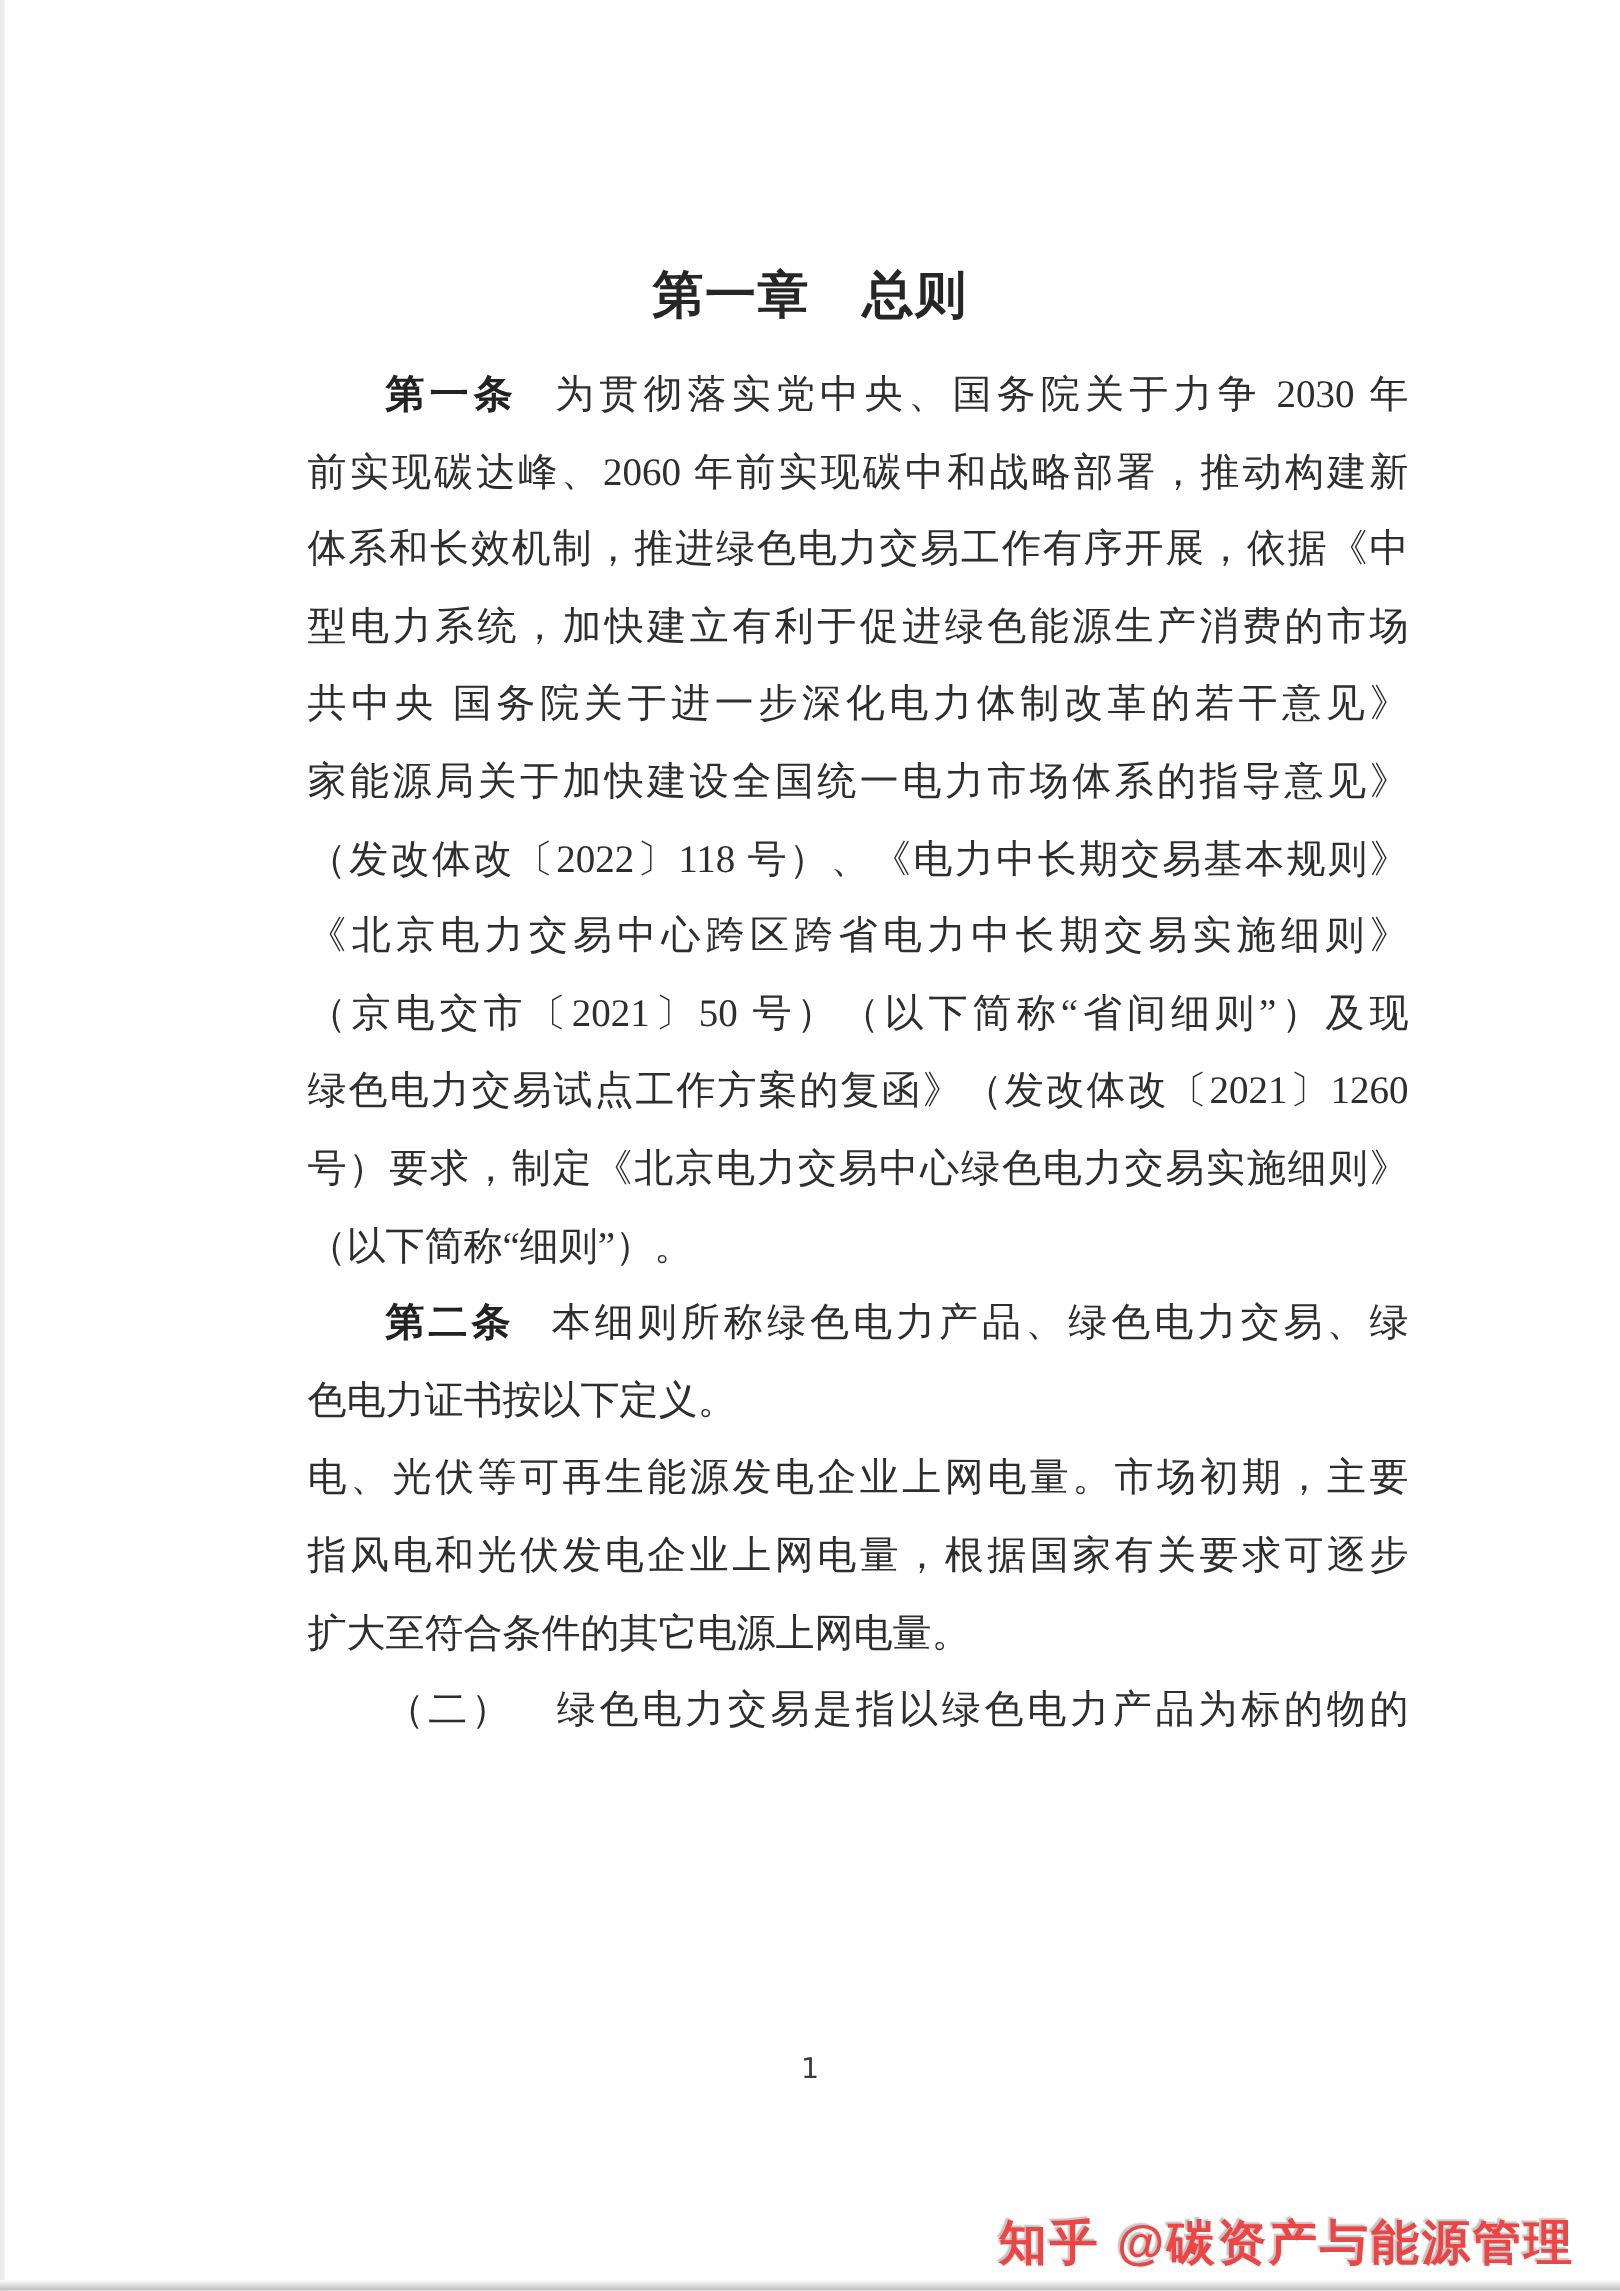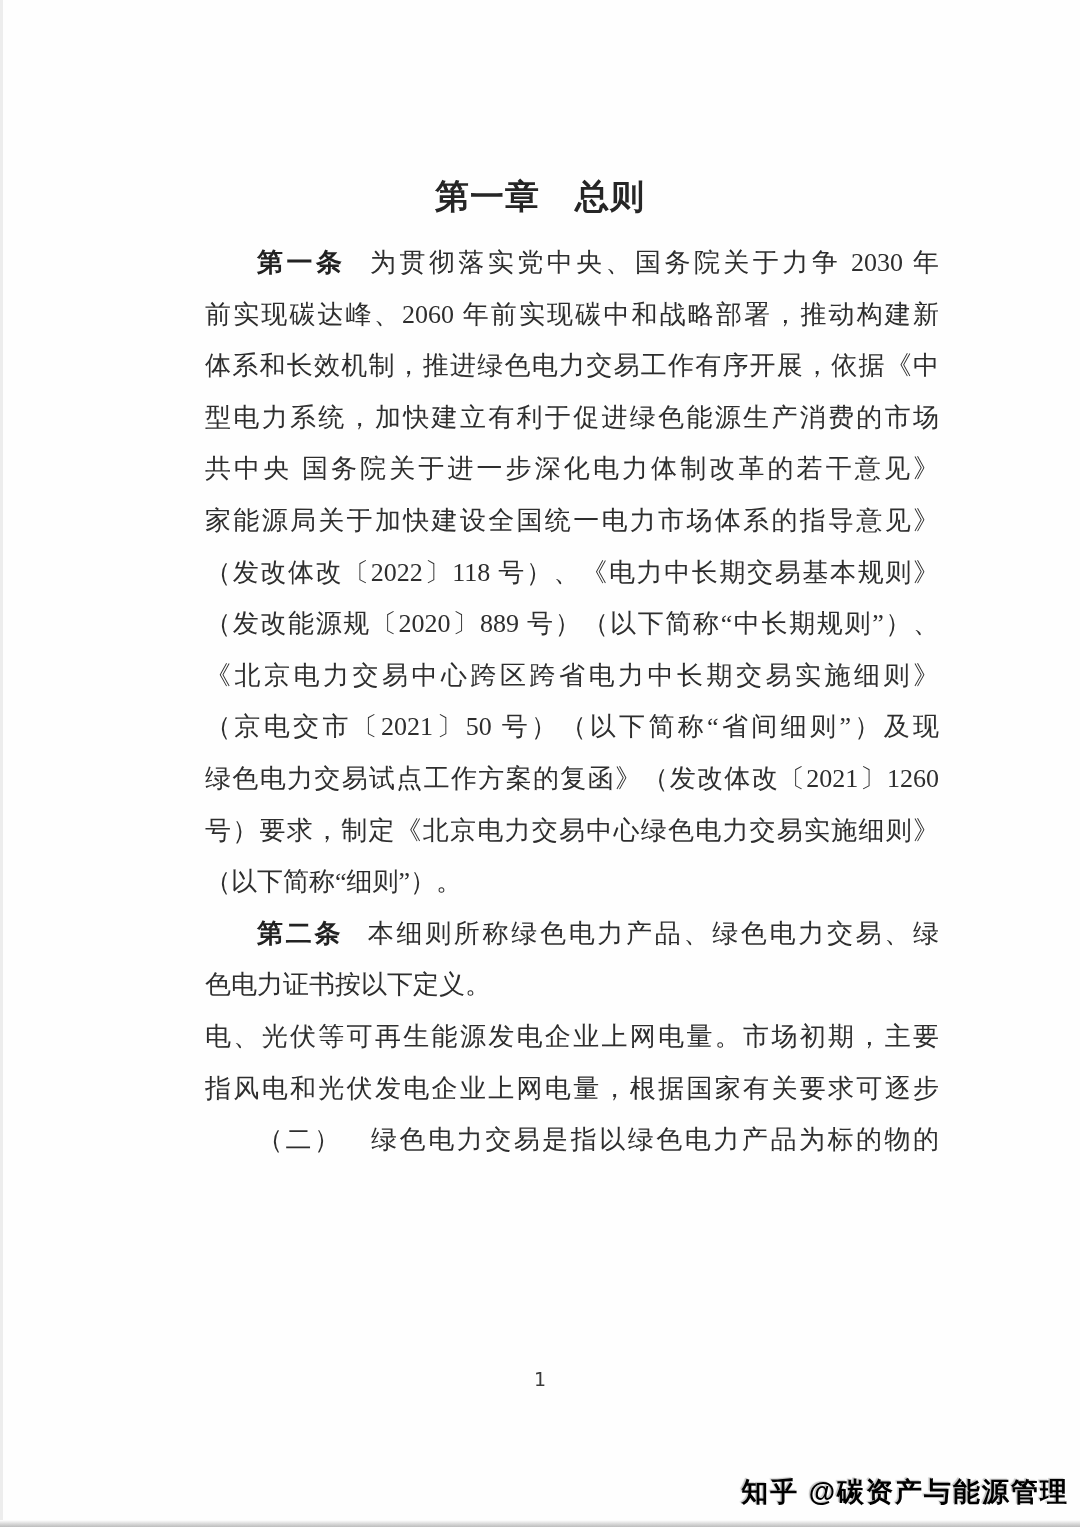--- a/index.html
+++ b/index.html
@@ -65,25 +65,25 @@
   .page-number{
     position:absolute;
     top:1368px;left:0;right:0;
     text-align:center;
     font-size:19px;
     color:#3a3a3a;
     font-family:"DejaVu Sans","Liberation Sans",sans-serif;
   }
   .watermark{
     position:absolute;
-    right:11px;
+    right:30px;
     top:1474px;
-    font-size:27px;
+    font-size:32px;
     font-weight:700;
-    color:#000000;
+    color:#ef4444;
     text-shadow:-1.5px -1.5px 1px #c3c3c3, 1px 1px 0 #ffffff;
     letter-spacing:2px;
     font-family:"Liberation Sans","DejaVu Sans",sans-serif;
   }
 </style>
 </head>
 <body>
 
 <div class="page">
 
@@ -92,30 +92,30 @@
   <div class="doc-title">第一章　总则</div>
 
   <div class="body-block">
     <div class="line j indent"><span class="term">第一条</span><span>为贯彻落实党中央、国务院关于力争 2030 年</span></div>
     <div class="line j"><span>前实现碳达峰、2060 年前实现碳中和战略部署，推动构建新</span></div>
     <div class="line j"><span>体系和长效机制，推进绿色电力交易工作有序开展，依据《中</span></div>
     <div class="line j"><span>型电力系统，加快建立有利于促进绿色能源生产消费的市场</span></div>
     <div class="line j"><span>共中央 国务院关于进一步深化电力体制改革的若干意见》</span></div>
     <div class="line j"><span>家能源局关于加快建设全国统一电力市场体系的指导意见》</span></div>
     <div class="line j"><span>（发改体改〔2022〕118 号）、《电力中长期交易基本规则》</span></div>
-    <div class="line j"><span>（发改能源规〔2020〕889 号）（以下简称“中长期规则”）、</span></div>
     <div class="line j"><span>《北京电力交易中心跨区跨省电力中长期交易实施细则》</span></div>
     <div class="line j"><span>（京电交市〔2021〕50 号）（以下简称“省间细则”）及现</span></div>
     <div class="line j"><span>绿色电力交易试点工作方案的复函》（发改体改〔2021〕1260</span></div>
     <div class="line j"><span>号）要求，制定《北京电力交易中心绿色电力交易实施细则》</span></div>
     <div class="line flush"><span>（以下简称“细则”）。</span></div>
     <div class="line j indent"><span class="term">第二条</span><span>本细则所称绿色电力产品、绿色电力交易、绿</span></div>
     <div class="line flush"><span>色电力证书按以下定义。</span></div>
     <div class="line j"><span>电、光伏等可再生能源发电企业上网电量。市场初期，主要</span></div>
     <div class="line j"><span>指风电和光伏发电企业上网电量，根据国家有关要求可逐步</span></div>
+    <div class="line flush"><span>扩大至符合条件的其它电源上网电量。</span></div>
     <div class="line j indent"><span>（二）　绿色电力交易是指以绿色电力产品为标的物的</span></div>
   </div>
 
   <div class="page-number">1</div>
 
   <div class="watermark">知乎 @碳资产与能源管理</div>
 
   <div class="edge-bottom"></div>
 
 </div>

